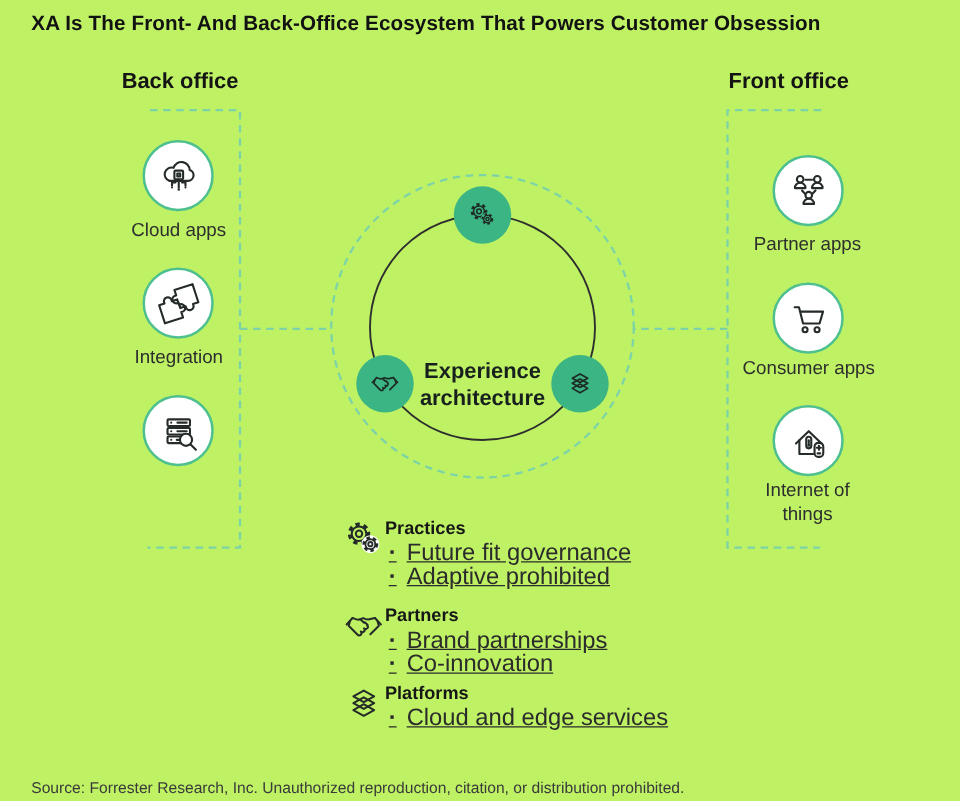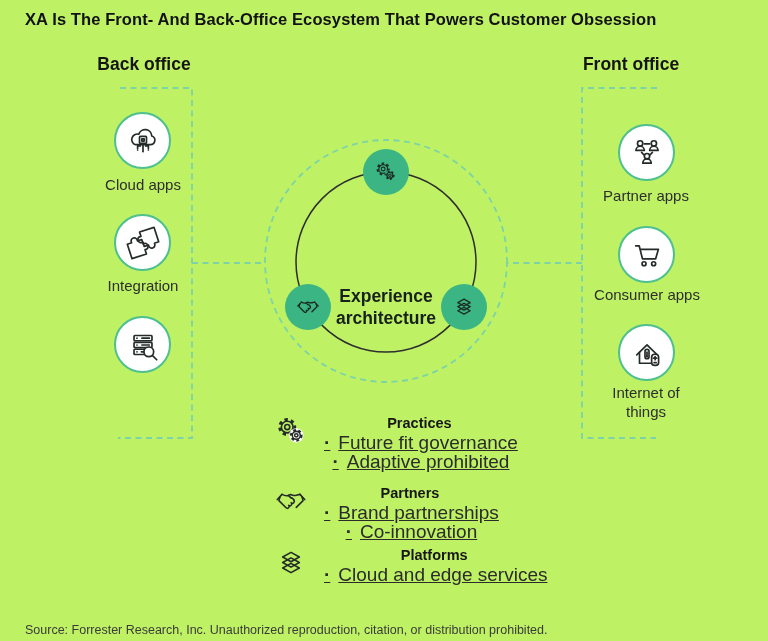--- a/index.html
+++ b/index.html
@@ -8,21 +8,21 @@
   #bg{position:absolute;left:0;top:0;}
   .title{position:absolute;left:25px;top:10px;font-size:16.5px;font-weight:700;color:#121212;letter-spacing:.1px;}
   .col-head{position:absolute;transform:translateX(-50%);font-size:17.5px;font-weight:700;color:#141414;white-space:nowrap;}
   .ic{position:absolute;width:57px;height:57px;border:2px solid #4ec08f;border-radius:50%;
       background:#fff;display:flex;align-items:center;justify-content:center;box-sizing:border-box;}
   .lbl{position:absolute;transform:translateX(-50%);width:130px;text-align:center;
        font-size:15px;line-height:19px;color:#2e2e2e;}
   .lbl.narrow{width:100px;}
   .center-label{position:absolute;left:386px;top:262px;transform:translate(-50%,-50%);
        font-size:17.5px;font-weight:700;line-height:22px;text-align:center;color:#17201c;white-space:nowrap;margin-top:45px;}
-  .legend-block{position:absolute;display:flex;align-items:flex-start;gap:13px;text-align:center;}
+  .legend-block{position:absolute;display:flex;align-items:flex-start;}
   .legend-text{display:flex;flex-direction:column;}
   .legend-title{font-size:14.5px;font-weight:700;color:#161616;line-height:19px;}
   .legend-bullets{margin:0;padding:0;list-style:none;}
   .legend-bullets li{font-size:19px;line-height:19px;color:#2b2b2b;padding-left:3px;text-decoration:underline;}
   .legend-bullets li::before{content:"\00B7";font-weight:700;margin-right:8px;}
   .source{position:absolute;left:25px;top:623px;font-size:12.5px;color:#3a3a3a;}
 </style>
 </head>
 <body>
 

